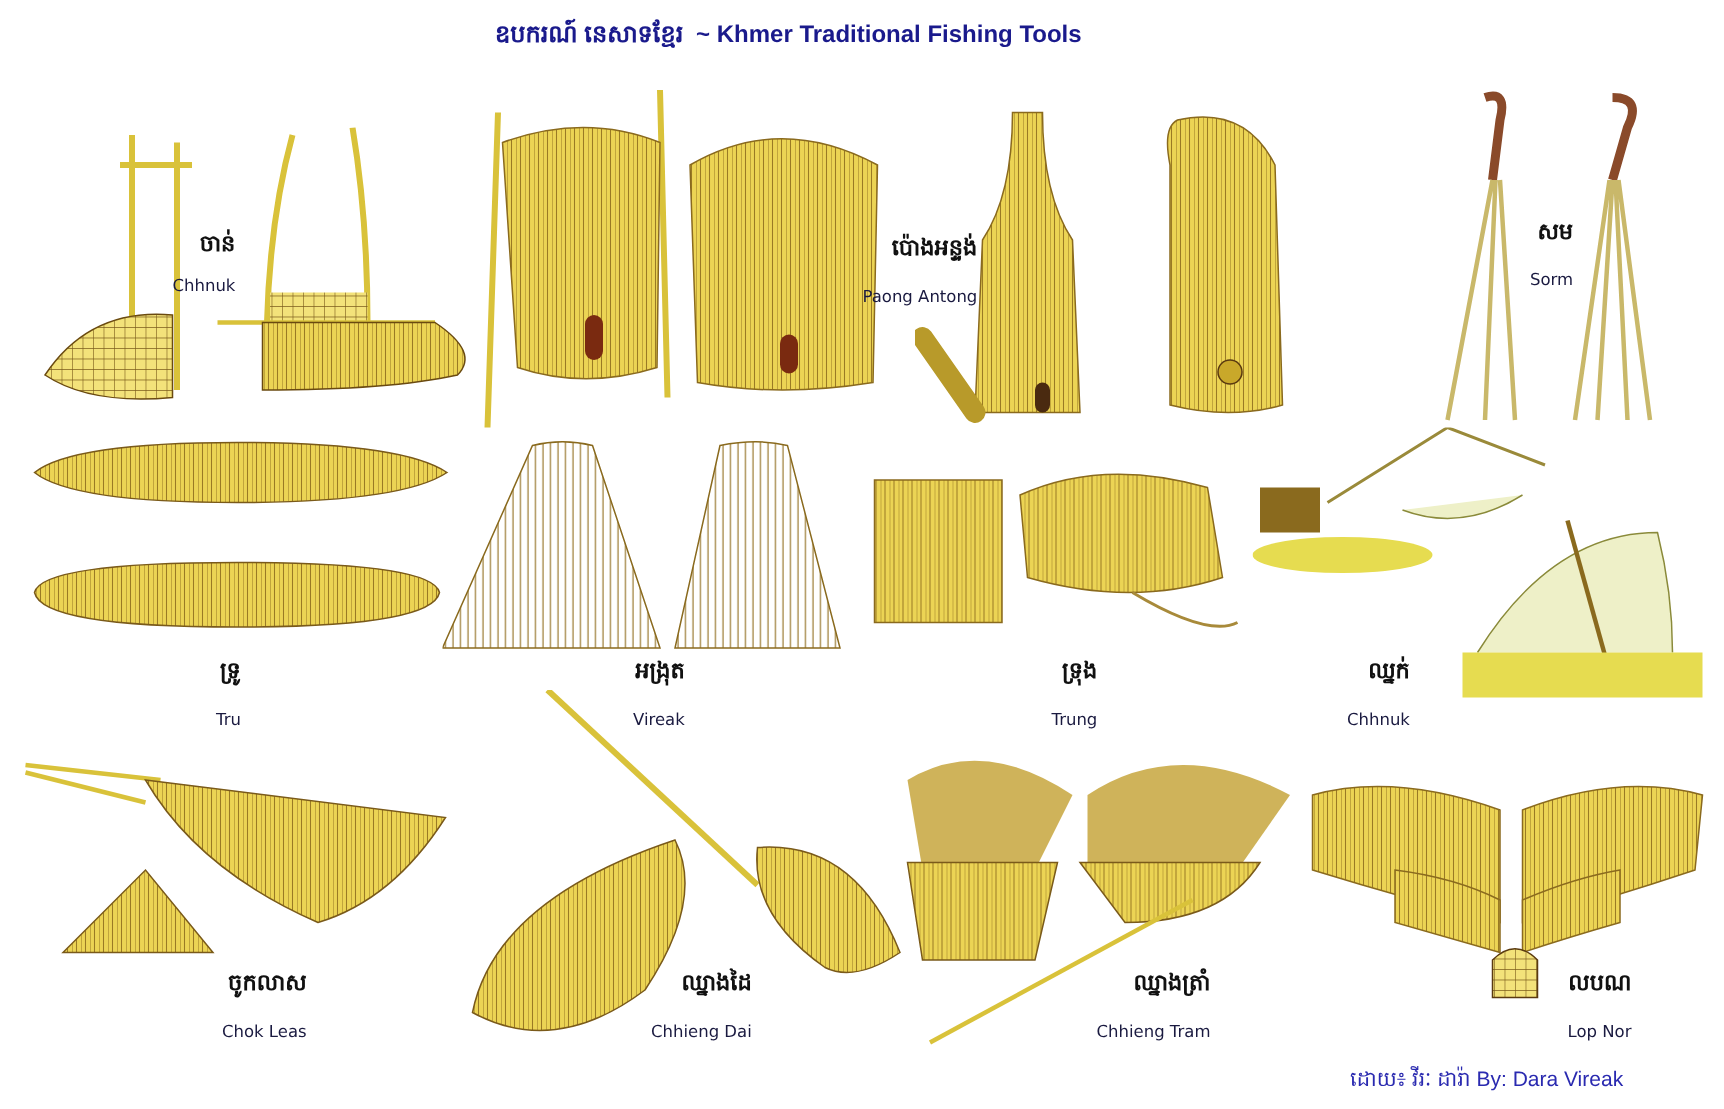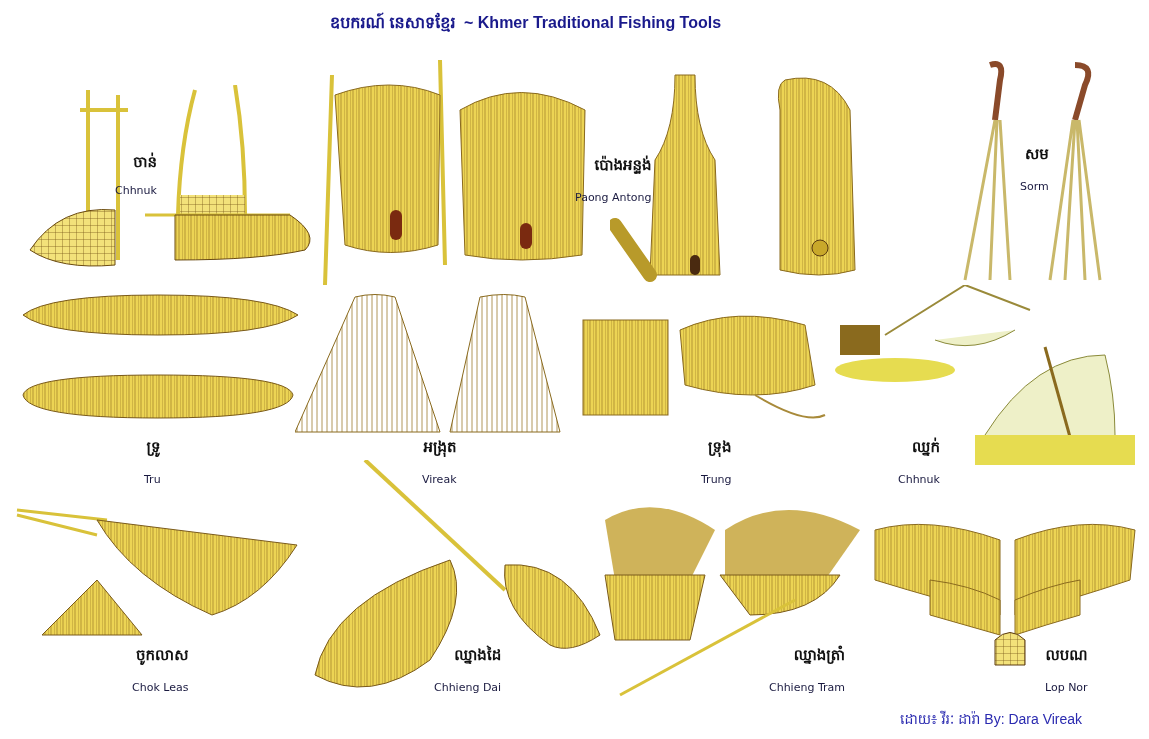--- a/index.html
+++ b/index.html
@@ -142,21 +142,21 @@
   <span class="en">Chhnuk</span>
 </div>
 
 <div class="ill" style="left:12px;top:480px">
   <svg width="290" height="165">
     <path d="M5 30L95 40M5 35L85 55" stroke="#d9c23a" stroke-width="3"></path>
     <path d="M85 40L285 65Q250 120 200 135Q120 100 85 40Z" fill="url(#weave)" stroke="#7a5a1a"></path>
     <path d="M30 155L85 100L130 155Z" fill="url(#weave)" stroke="#7a5a1a"></path>
   </svg>
 </div>
-<div class="lbl" style="left:132px;top:645px">
+<div class="lbl" style="left:148px;top:645px">
   <span class="km">ចូកលាស</span>
   <span class="en">Chok Leas</span>
 </div>
 
 <div class="ill" style="left:310px;top:460px">
   <svg width="300" height="245">
     <path d="M55 0L195 130" stroke="#d9c23a" stroke-width="4"></path>
     <path d="M5 215Q20 140 140 100Q160 140 120 200Q60 245 5 215Z" fill="url(#weave)" stroke="#7a5a1a"></path>
     <path d="M195 105Q260 100 290 175Q260 195 240 185Q190 150 195 105Z" fill="url(#weave)" stroke="#7a5a1a"></path>
   </svg>
@@ -168,21 +168,21 @@
 
 <div class="ill" style="left:595px;top:490px">
   <svg width="270" height="210">
     <path d="M10 30Q60 0 120 40L95 90L20 90Z" fill="#cfb35a"></path>
     <path d="M10 85H110L95 150H20Z" fill="url(#weave)" stroke="#7a5a1a"></path>
     <path d="M130 40Q190 0 265 40L230 90L130 90Z" fill="#cfb35a"></path>
     <path d="M125 85H245Q220 125 155 125Z" fill="url(#weave)" stroke="#7a5a1a"></path>
     <path d="M25 205L200 110" stroke="#d9c23a" stroke-width="3"></path>
   </svg>
 </div>
-<div class="lbl" style="left:769px;top:645px">
+<div class="lbl" style="left:731px;top:645px">
   <span class="km">ឈ្នាងត្រាំ</span>
   <span class="en">Chhieng Tram</span>
 </div>
 
 <div class="ill" style="left:870px;top:485px">
   <svg width="270" height="185">
     <path d="M5 45Q60 30 130 55L130 130Q70 115 5 95Z" fill="url(#weave)" stroke="#8a6a1e"></path>
     <path d="M60 95Q100 100 130 115L130 150Q95 140 60 130Z" fill="url(#weave)" stroke="#8a6a1e"></path>
     <path d="M145 55Q210 30 265 45L260 95Q200 115 145 130Z" fill="url(#weave)" stroke="#8a6a1e"></path>
     <path d="M145 115Q180 100 210 95L210 130Q175 140 145 150Z" fill="url(#weave)" stroke="#8a6a1e"></path>

